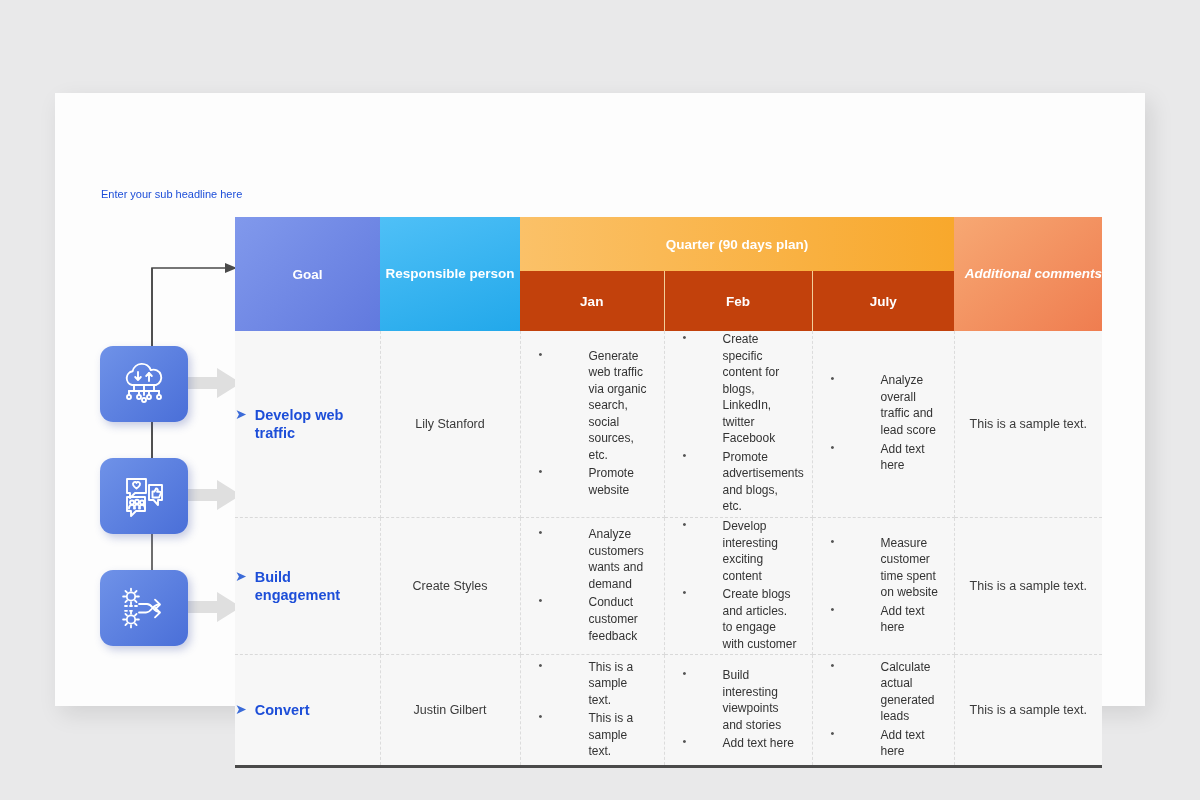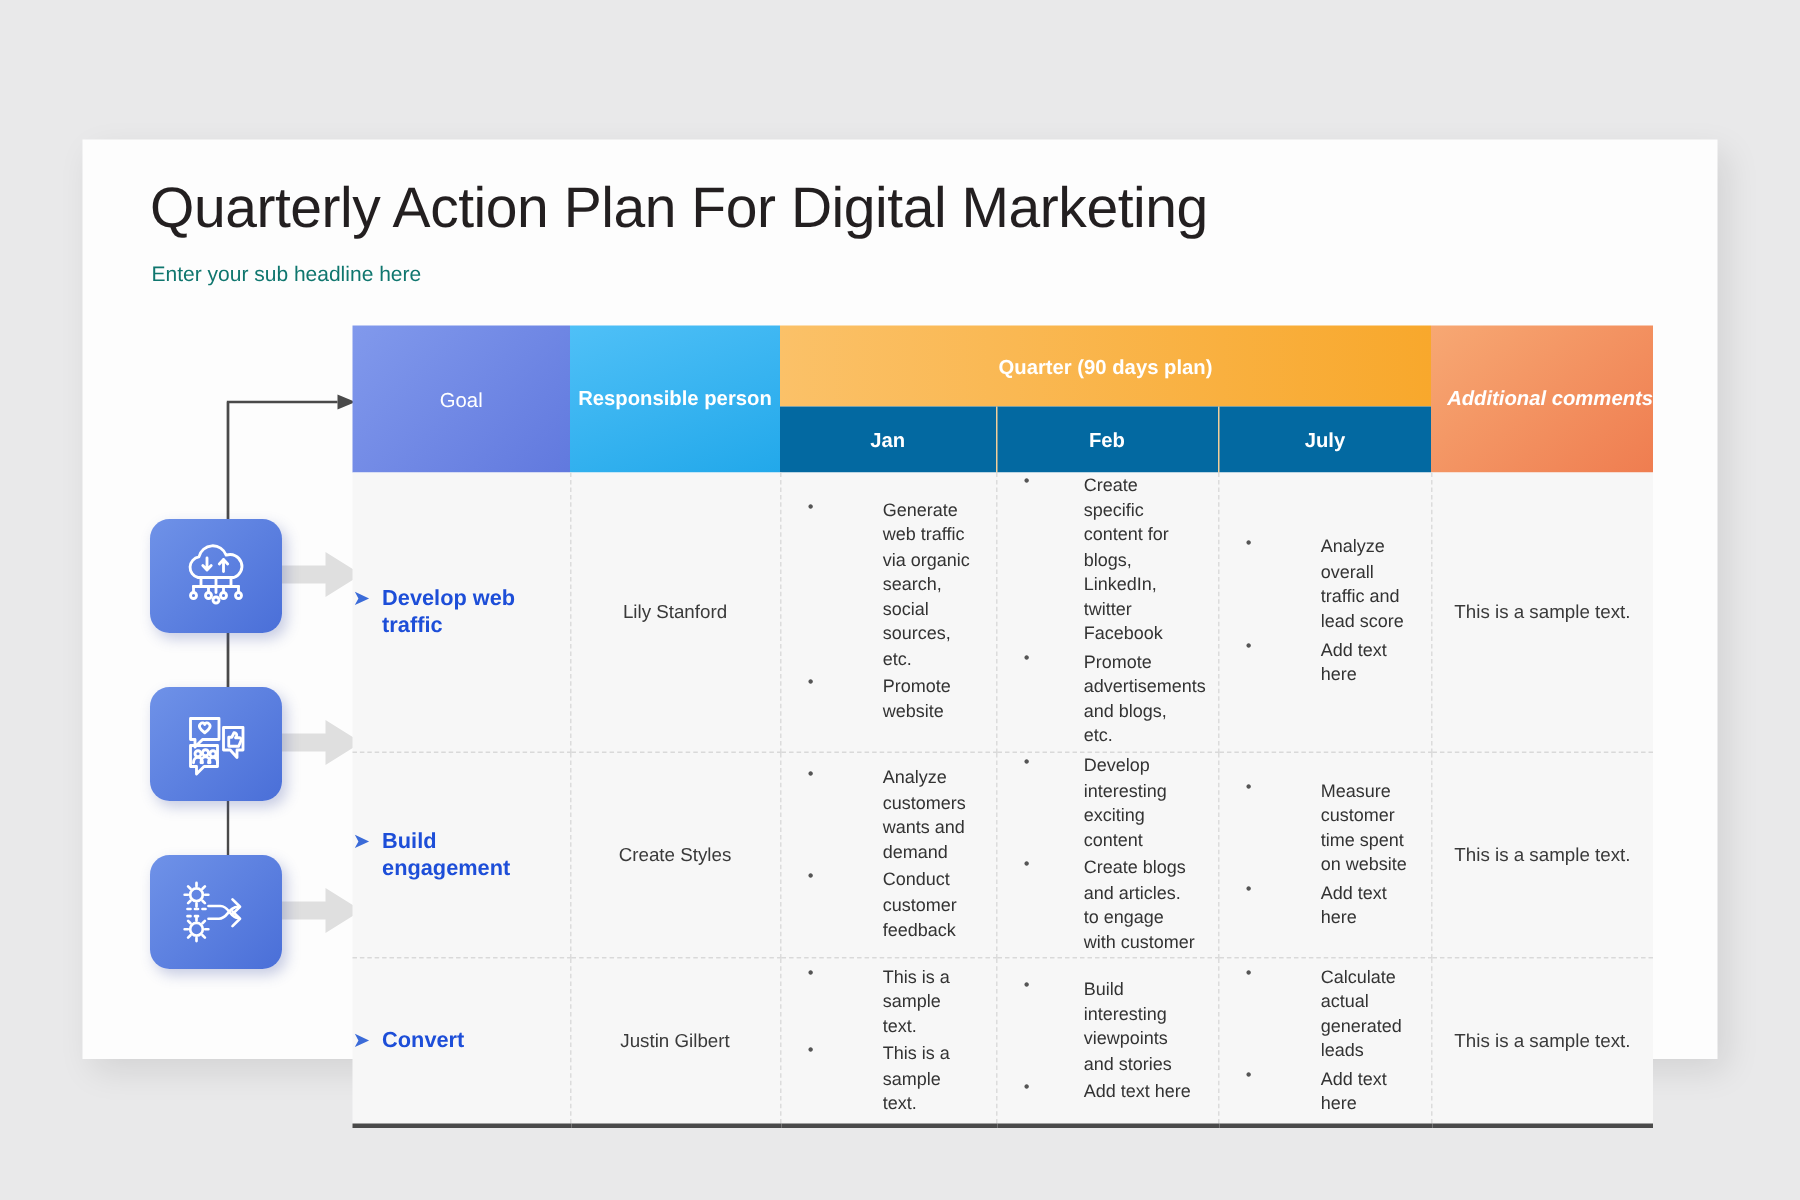--- a/index.html
+++ b/index.html
@@ -15,22 +15,22 @@
     width: 1090px; height: 613px;
     background: #fdfdfd;
     box-shadow: 6px 8px 22px rgba(0,0,0,0.10);
   }
   #title {
     position: absolute; left: 45px; top: 25px;
     font-size: 38px; font-weight: 400; color: #231f20;
     letter-spacing: -0.3px; white-space: nowrap;
   }
   #subtitle {
-    position: absolute; left: 46px; top: 81px;
-    font-size: 14px; color: #0f766e;
+    position: absolute; left: 46px; top: 95px;
+    font-size: 11px; color: #1d4ed8;
   }
 
   
   #connectors { position: absolute; left: 0; top: 0; width: 1090px; height: 613px; }
 
   
   .badge {
     position: absolute; width: 88px; height: 76px;
     border-radius: 13px;
     background: linear-gradient(135deg, #6f92e8 0%, #4a6fd8 100%);
@@ -49,36 +49,36 @@
   #plan-table {
     position: absolute; left: 180px; top: 124px;
     width: 867px;
     border-collapse: collapse;
     table-layout: fixed;
   }
   #plan-table td, #plan-table th { padding: 0; vertical-align: middle; }
 
   .th-goal {
     background: linear-gradient(135deg, #8199ec 0%, #6179de 100%);
-    color: #fff; font-size: 13.5px; font-weight: normal; text-align: center;
+    color: #fff; font-size: 13.5px; font-weight: bold; text-align: center;
   }
   .th-person {
     background: linear-gradient(160deg, #4fc0f7 0%, #22a8ea 100%);
     color: #fff; font-size: 13.5px; font-weight: bold; text-align: center;
     line-height: 1.3;
   }
   .th-quarter {
     background: linear-gradient(90deg, #fbc168 0%, #f8a82c 100%);
     color: #fff; font-size: 13.5px; font-weight: bold; text-align: center;
     height: 54px;
   }
   .th-month {
-    background: #0369a1;
+    background: #c2410c;
     color: #fff; font-size: 13.5px; font-weight: bold; text-align: center;
-    height: 44px;
+    height: 60px;
     border-right: 1px solid #f2cf9a;
   }
   .th-month:last-of-type { border-right: none; }
   .th-comments {
     background: linear-gradient(140deg, #f7a873 0%, #ef7d50 100%);
     color: #fff; font-size: 13.5px; font-weight: bold; text-align: right;
     line-height: 1.3;
     font-style: italic;
   }
 
@@ -111,21 +111,20 @@
     position: absolute; left: 8px; top: -1px;
     font-size: 11px; color: #555;
   }
   ul.bullets.narrow li { padding-left: 48px; }
 </style>
 </head>
 <body>
 
 <div id="slide">
 
-  <div id="title">Quarterly Action Plan For Digital Marketing</div>
   <div id="subtitle">Enter your sub headline here</div>
 
   <svg id="connectors" viewBox="0 0 1090 613">
     <path d="M97 400 L97 175 L170 175" fill="none" stroke="#4a4a4a" stroke-width="1.6"></path>
     <polygon points="170,170 182,175 170,180" fill="#4a4a4a"></polygon>
     <path d="M97 175 L97 525" fill="none" stroke="#4a4a4a" stroke-width="1.6"></path>
   </svg>
 
   <svg class="block-arrow" style="left:128px; top:273px;" viewBox="0 0 58 34">
     <polygon points="0,11 34,11 34,2 58,17 34,32 34,23 0,23" fill="#dfdfdf"></polygon>

